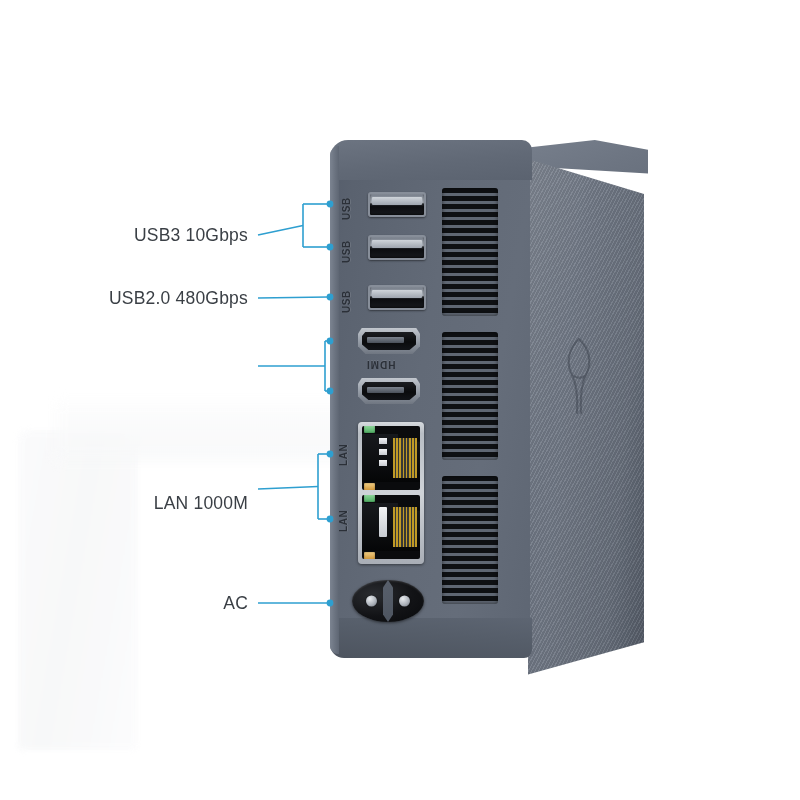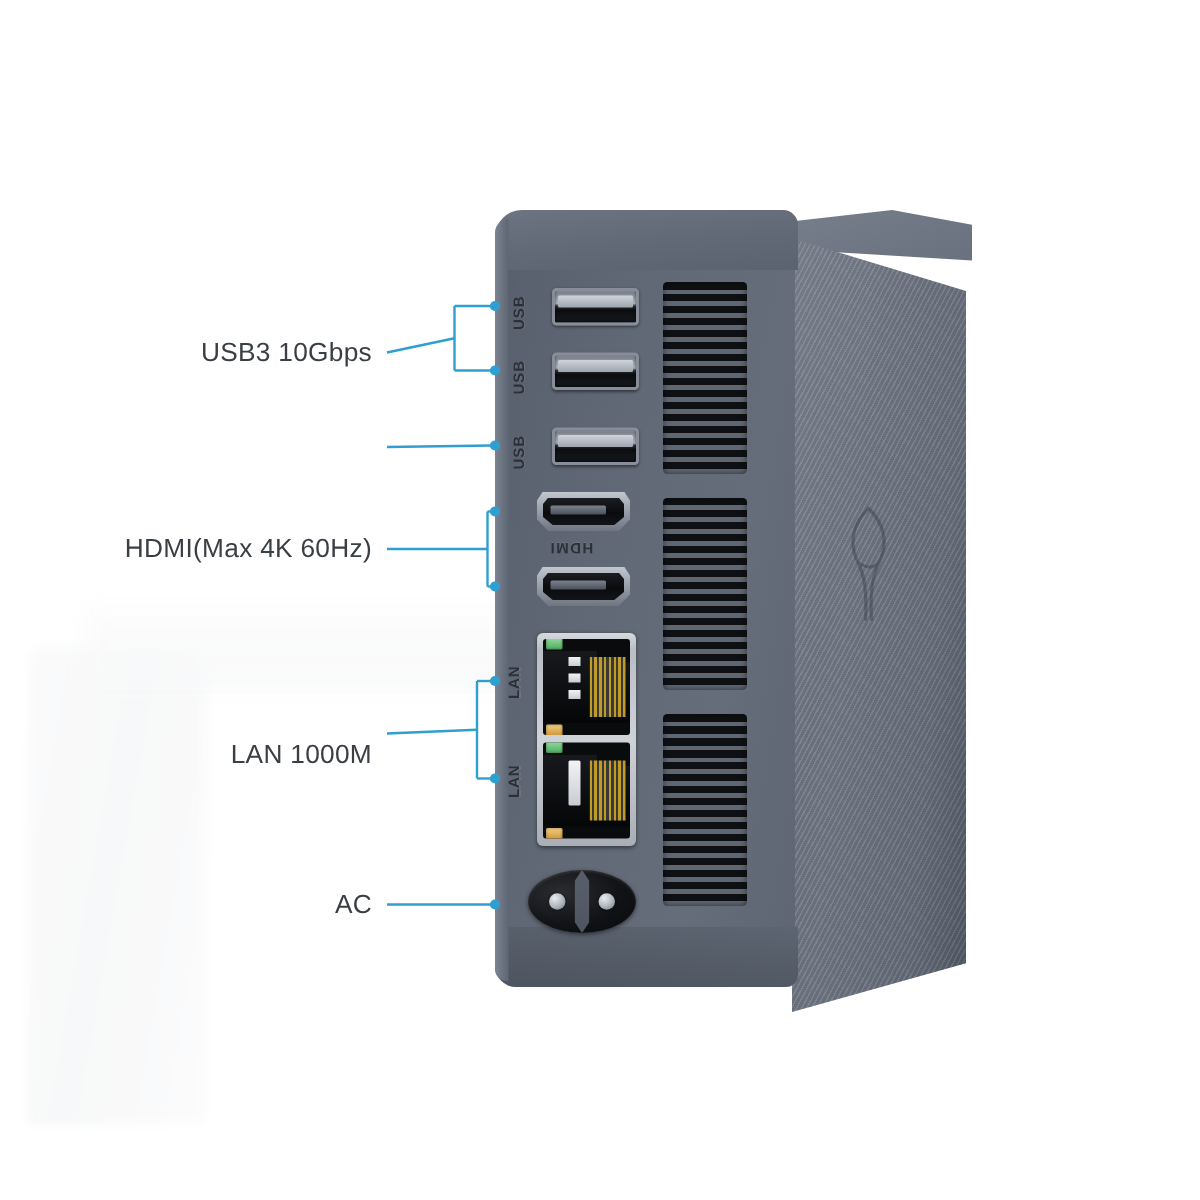--- a/index.html
+++ b/index.html
@@ -347,17 +347,17 @@
         <circle cx="330" cy="297" r="3.4"></circle>
         <circle cx="330" cy="341" r="3.4"></circle>
         <circle cx="330" cy="391" r="3.4"></circle>
         <circle cx="330" cy="454" r="3.4"></circle>
         <circle cx="330" cy="519" r="3.4"></circle>
         <circle cx="330" cy="603" r="3.4"></circle>
       </g>
   </svg>
 
   <div class="label" style="right:552px;top:235px">USB3 10Gbps</div>
-  <div class="label" style="right:552px;top:366px">HDMI(Max 4K 60Hz)</div>
+  <div class="label" style="right:552px;top:298px">USB2.0 480Gbps</div>
   <div class="label" style="right:552px;top:503px">LAN 1000M</div>
   <div class="label" style="right:552px;top:603px">AC</div>
 
 </div>
 
 </body></html>

